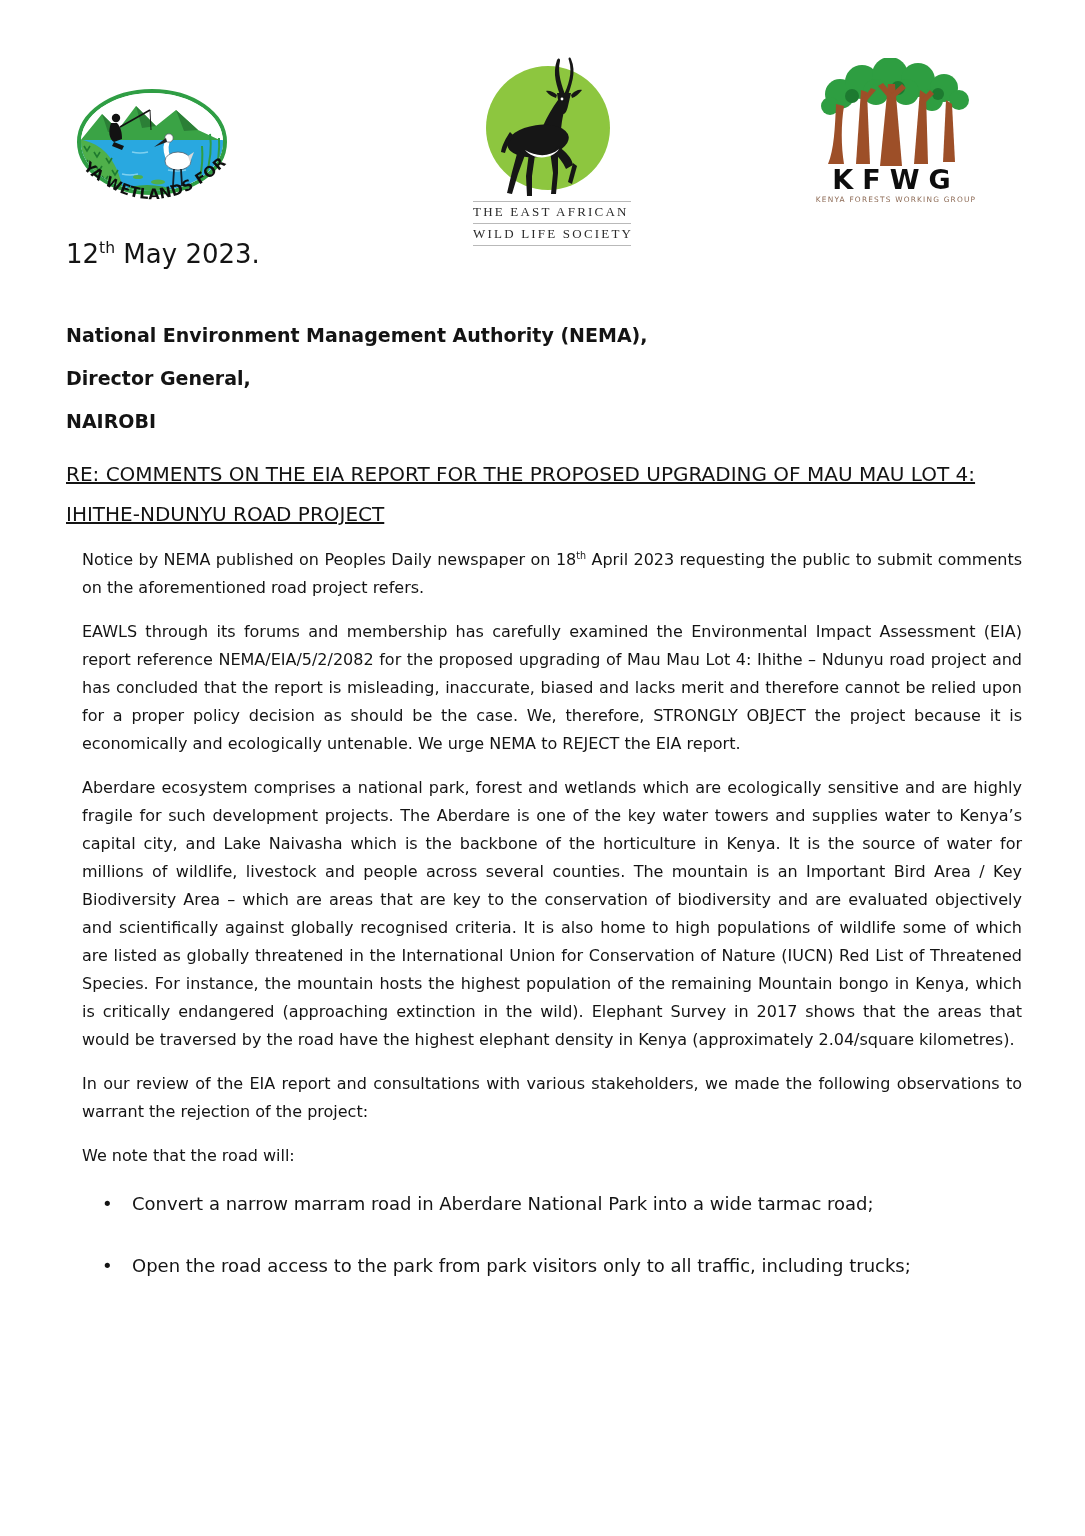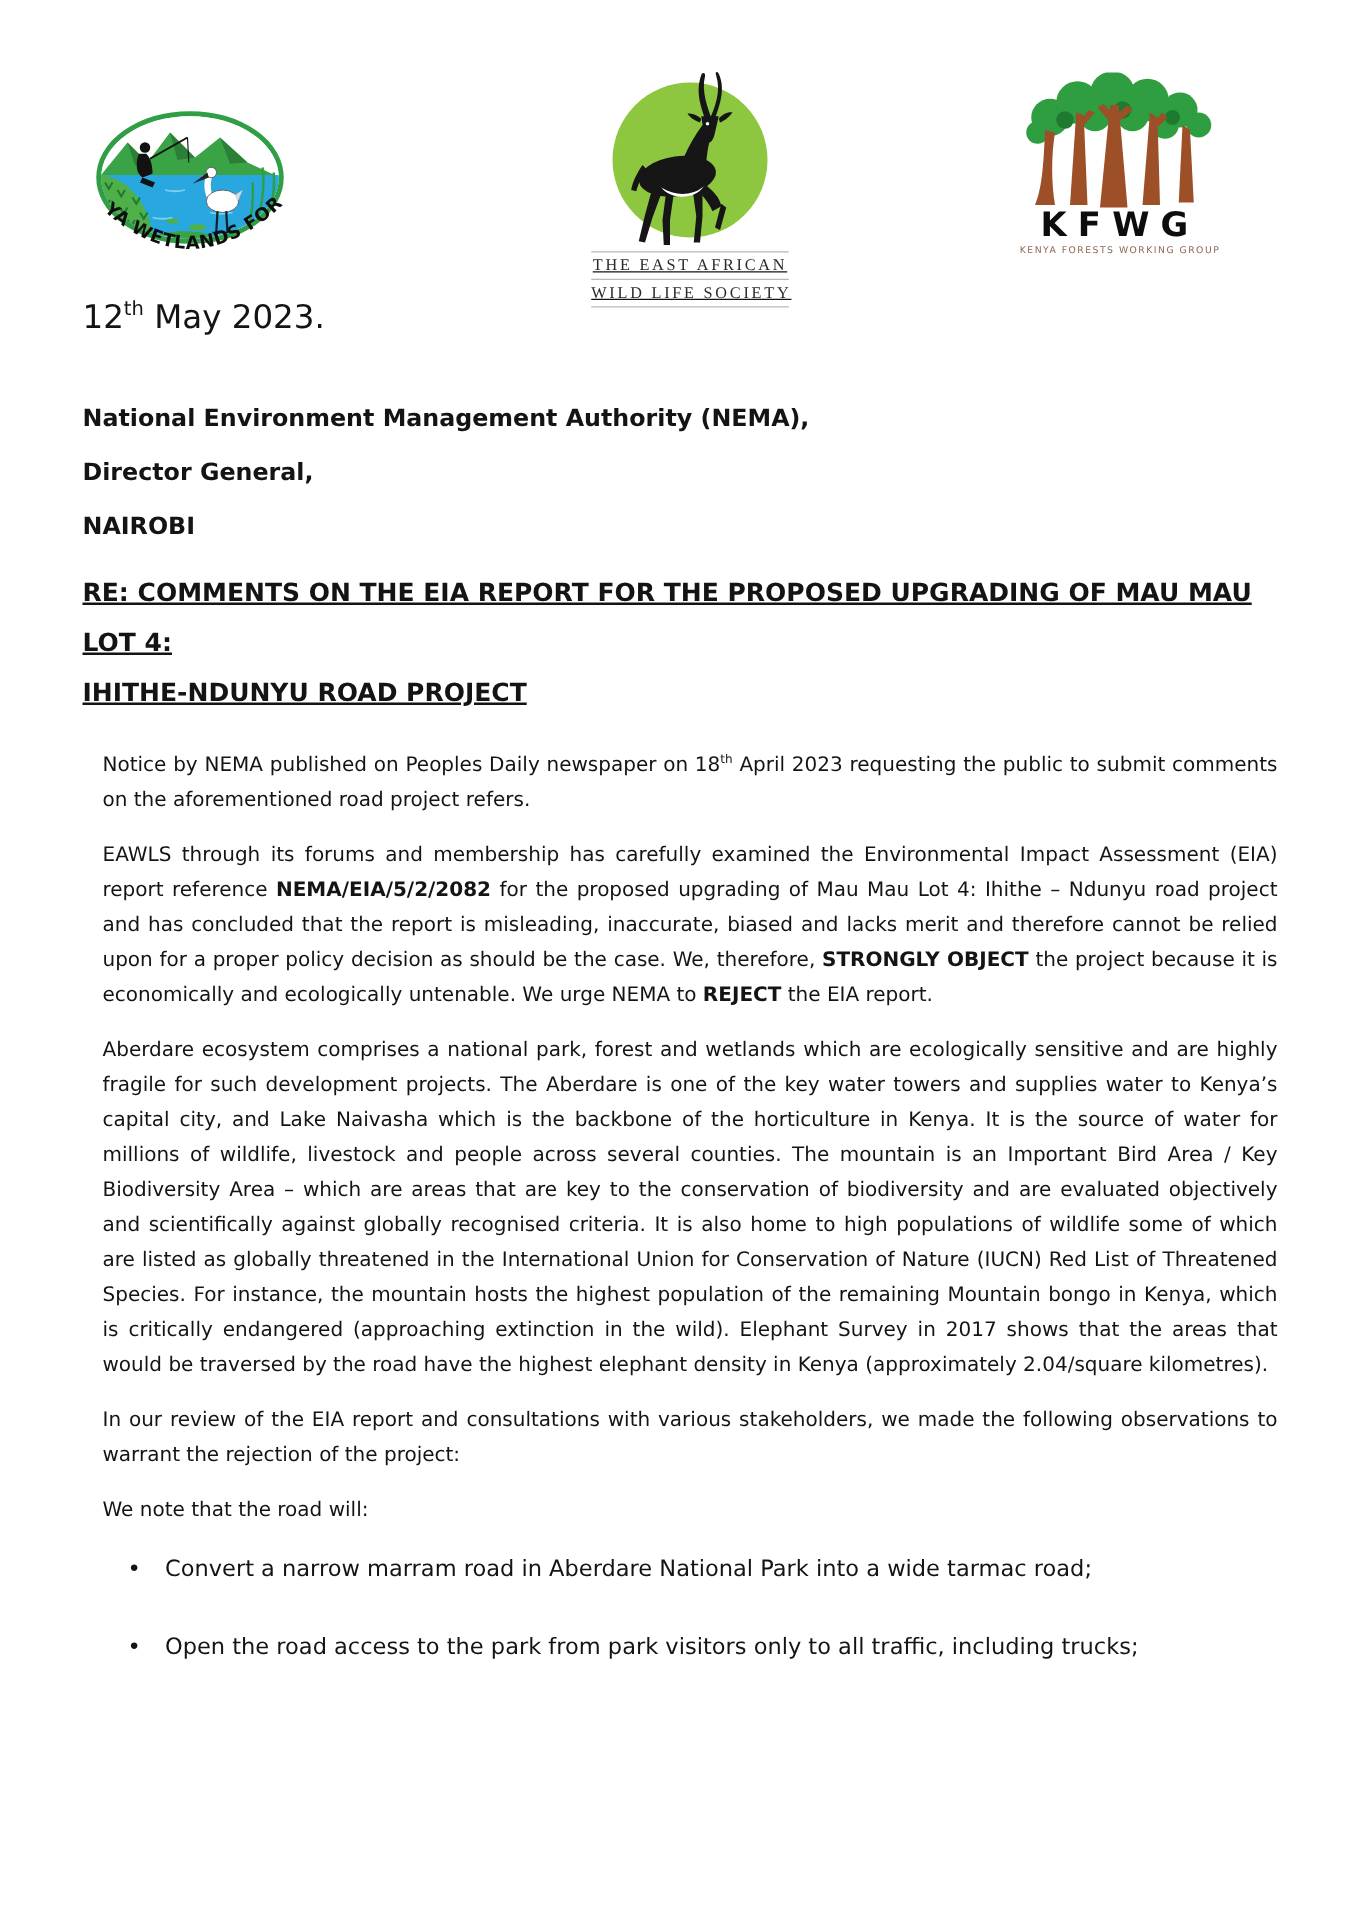--- a/index.html
+++ b/index.html
@@ -9,54 +9,54 @@
     margin:0 auto;
     background:#ffffff;
     overflow:hidden;
     font-family:"DejaVu Sans","Liberation Sans",sans-serif;
     color:#141414;
   }
   
   .header{position:absolute;top:0;left:0;width:100%;height:238px;}
   .logo{position:absolute;}
   .logo-kwf{left:72px;top:82px;width:162px;height:150px;}
-  .logo-eawls{left:468px;top:56px;width:168px;height:178px;text-align:center;text-decoration:underline;}
+  .logo-eawls{left:468px;top:56px;width:168px;height:178px;text-align:left;}
   .logo-kfwg{left:816px;top:58px;width:162px;height:152px;}
   .eawls-caption{width:158px;margin:0 auto;}
   .eawls-rule{height:1px;background:#b9b9b9;margin:1px 0;}
   .eawls-line{
     font-family:"Liberation Serif","DejaVu Serif",serif;
     font-size:13px;letter-spacing:2.2px;color:#2b2b2b;
     padding:1px 0 2px 0;white-space:nowrap;
   }
   
   .content{position:absolute;top:243px;left:66px;width:956px;}
   .date-line{font-size:26px;margin:0 0 60px 0;line-height:22px;}
   .recipient p{font-weight:bold;font-size:19px;line-height:20px;margin:0 0 23px 0;}
   .salutation{font-size:19px;margin:50px 0 0 0;line-height:22px;}
   .subject{
-    font-size:20px;font-weight:bold;line-height:40px;
-    margin:12px 0 24px 0;
+    font-size:20px;font-weight:normal;line-height:40px;
+    margin:12px 0 12px 0;
   }
   .subject span{text-decoration:underline;}
   .paras p{
     font-size:16px;line-height:28px;margin:0 0 16px 16px;
     text-align:justify;
   }
   .paras p sup{font-size:60%;line-height:0;}
   ul.bullets{list-style:none;margin:20px 0 0 0;padding:0 0 0 36px;}
   ul.bullets li{
     position:relative;font-size:18px;line-height:28px;
     margin:0 0 34px 0;padding-left:30px;text-align:left;
   }
   ul.bullets li .bullet-dot{
     position:absolute;left:0;top:0;font-size:18px;
   }
   sup{font-size:60%;vertical-align:super;line-height:0;}
-  b{font-weight:bold;}
+  b{font-weight:normal;}
 </style>
 </head>
 <body>
 
 <div class="page">
 
   <div class="header">
 
     <div class="logo logo-kwf">
       <svg width="162" height="150" viewBox="0 0 162 150">

